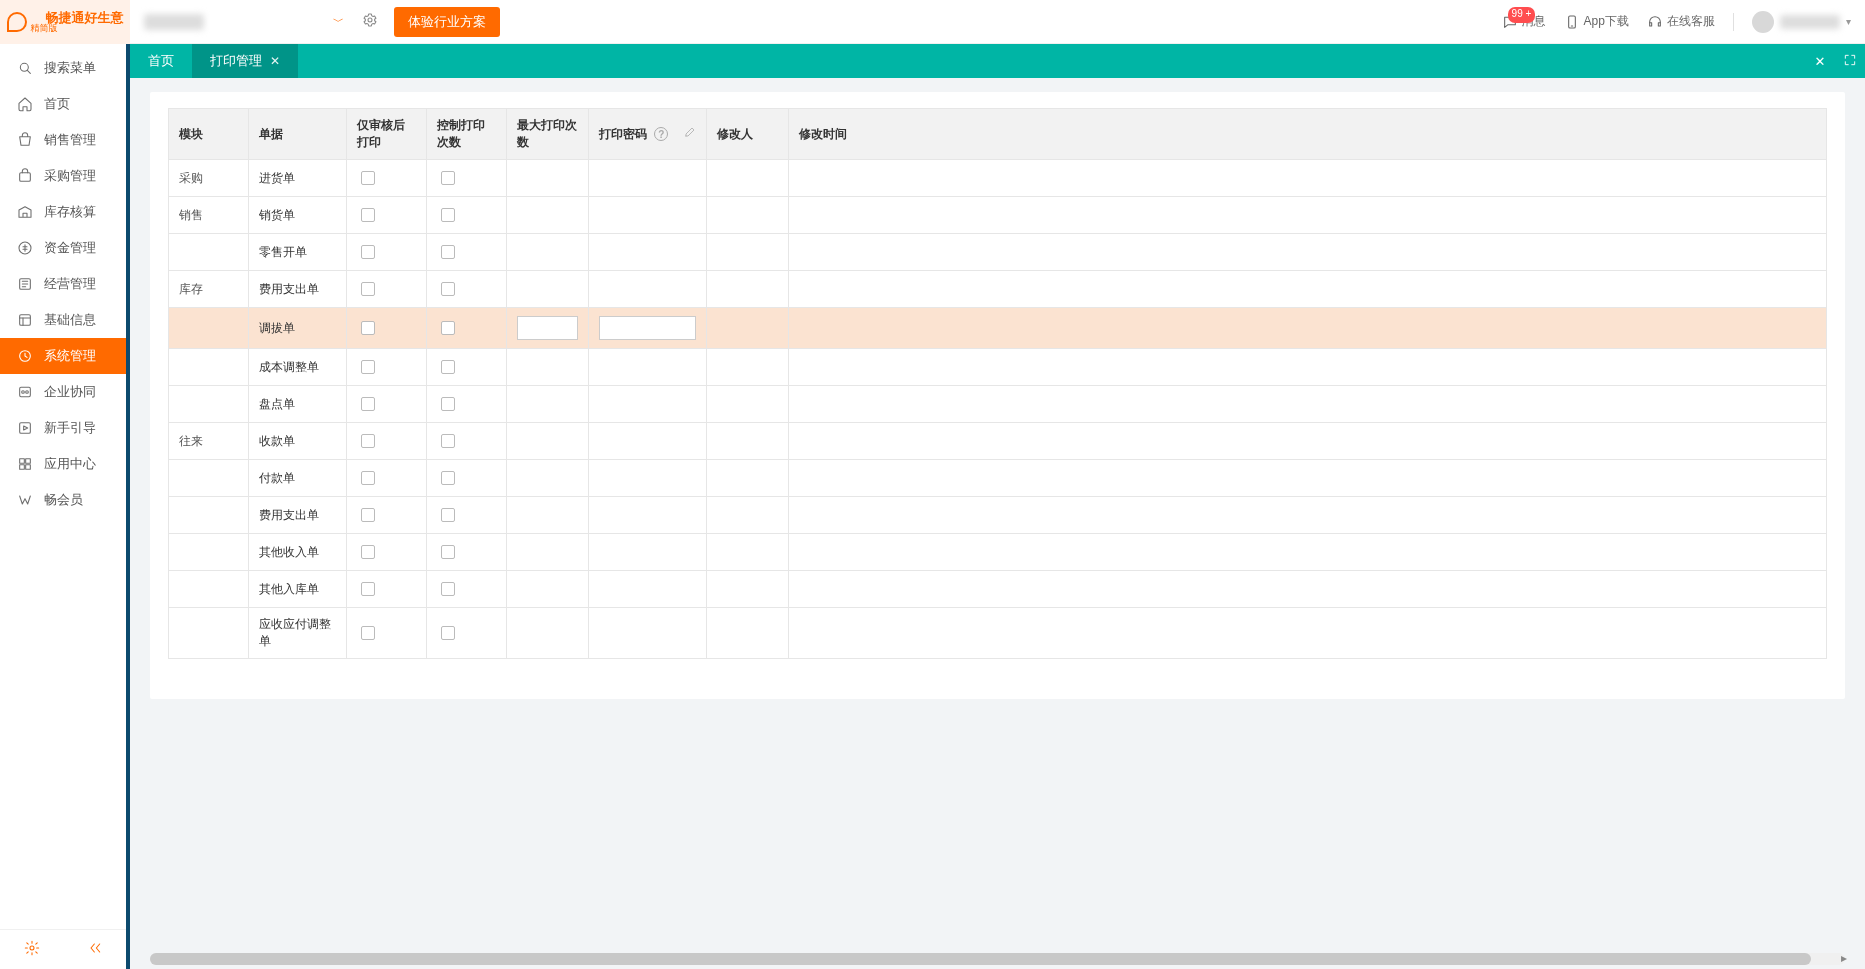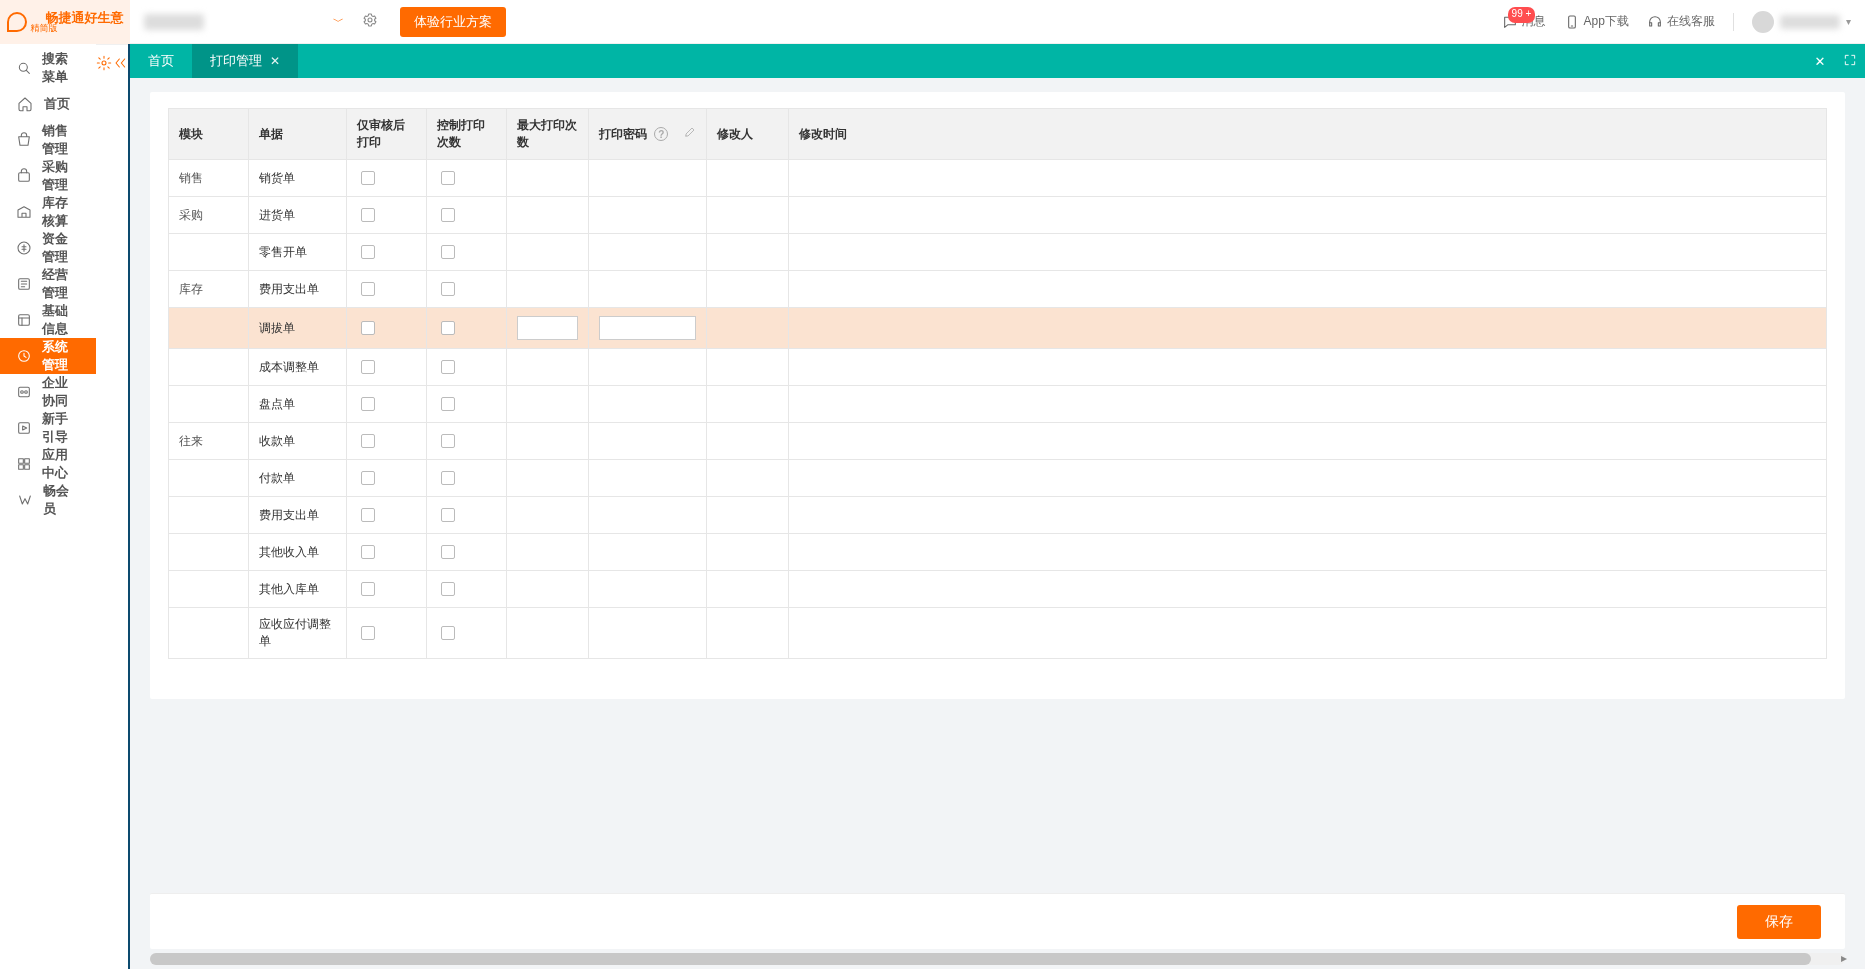--- a/index.html
+++ b/index.html
@@ -19,32 +19,32 @@
   .topbar{height:44px;display:flex;align-items:center;padding:0 14px 0 0;border-bottom:1px solid #f0f0f0;}
   .logo-wrap{width:130px;height:44px;display:flex;align-items:center;justify-content:center;background:var(--orange-light);}
   .logo-icon{width:20px;height:20px;border:2px solid var(--orange);border-radius:50% 50% 50% 0;display:inline-block;margin-right:4px;}
   .logo-text{display:flex;flex-direction:column;line-height:1;}
   .logo-main{color:var(--orange);font-weight:600;font-size:13px;margin-left:15px;}
   .logo-sub{color:var(--orange);font-size:9px;}
   .org-select{display:flex;align-items:center;min-width:200px;height:32px;margin-left:14px;color:#999;position:relative;}
   .org-name{filter:blur(3px);background:#ddd;border-radius:3px;width:60px;height:16px;display:inline-block;}
   .org-caret{margin-left:auto;color:var(--orange);font-size:11px;}
   .gear-btn{margin-left:14px;width:24px;height:24px;display:flex;align-items:center;justify-content:center;color:#888;cursor:pointer;}
-  .industry-btn{margin-left:18px;height:30px;padding:0 14px;background:var(--orange);color:#fff;border:none;border-radius:3px;font-size:13px;cursor:pointer;}
+  .industry-btn{margin-left:12px;height:30px;padding:0 14px;background:var(--orange);color:#fff;border:none;border-radius:3px;font-size:13px;cursor:pointer;}
   .topbar-spacer{flex:1;}
   .top-action{display:flex;align-items:center;margin-left:18px;color:#666;font-size:12px;cursor:pointer;position:relative;}
   .top-action .ico{width:16px;height:16px;margin-right:4px;display:flex;align-items:center;justify-content:center;}
   .badge{position:absolute;top:-6px;left:6px;background:#ff4d4f;color:#fff;font-size:10px;line-height:14px;height:16px;border-radius:7px;padding:0 4px;white-space:nowrap;}
   .divider-v{width:1px;height:18px;background:#e0e0e0;margin-left:18px;}
   .avatar{width:22px;height:22px;border-radius:50%;background:#d8d8d8;display:inline-block;}
   .user-name{filter:blur(3px);background:#ddd;border-radius:3px;width:60px;height:14px;display:inline-block;margin-left:6px;}
   .user-caret{margin-left:6px;color:#999;font-size:10px;}
   
   .body{display:flex;height:calc(969px - 44px);}
-  .sidebar{width:130px;background:#fff;border-right:2px solid #0c4a6e;display:flex;flex-direction:row;font-weight:bold;}
+  .sidebar{width:130px;background:#fff;border-right:4px solid #0c4a6e;display:flex;flex-direction:column;}
   .nav{flex:1;overflow:auto;padding-top:6px;}
   .nav-item{display:flex;align-items:center;height:36px;padding:0 16px;color:#555;cursor:pointer;font-size:13px;}
   .nav-item.active{background:var(--orange);color:#fff;}
   .nav-item .nico{width:18px;height:18px;margin-right:10px;display:flex;align-items:center;justify-content:center;opacity:.85;}
   .nav-item.active .nico{opacity:1;}
   .sidebar-footer{height:40px;border-top:1px solid #f0f0f0;display:flex;align-items:center;justify-content:space-around;color:var(--orange);}
   .sidebar-footer div{cursor:pointer;}
   
   .main{flex:1;display:flex;flex-direction:column;background:var(--bg);position:relative;min-width:0;}
   .tabs{height:34px;background:var(--teal);display:flex;align-items:stretch;color:#fff;}
@@ -344,40 +344,40 @@
                       <path d="M4 20h4L20 8l-4-4L4 16v4z"></path>
                     </svg>
                 </span>
               </th>
               <th>修改人</th>
               <th>修改时间</th>
             </tr>
           </thead>
           <tbody id="tbody">
               <tr>
+                <td class="mod-cell">采购</td>
+                <td>进货单</td>
+                <td><input type="checkbox" class="chk" style=""></td>
+                <td><input type="checkbox" class="chk" style=""></td>
+                <td></td>
+                <td></td>
+                <td></td>
+                <td></td>
+              </tr>
+              <tr>
                 <td class="mod-cell">销售</td>
                 <td>销货单</td>
                 <td><input type="checkbox" class="chk" style=""></td>
                 <td><input type="checkbox" class="chk" style=""></td>
                 <td></td>
                 <td></td>
                 <td></td>
                 <td></td>
               </tr>
               <tr>
-                <td class="mod-cell">采购</td>
-                <td>进货单</td>
-                <td><input type="checkbox" class="chk" style=""></td>
-                <td><input type="checkbox" class="chk" style=""></td>
-                <td></td>
-                <td></td>
-                <td></td>
-                <td></td>
-              </tr>
-              <tr>
                 <td class="mod-cell"></td>
                 <td>零售开单</td>
                 <td><input type="checkbox" class="chk" style=""></td>
                 <td><input type="checkbox" class="chk" style=""></td>
                 <td></td>
                 <td></td>
                 <td></td>
                 <td></td>
               </tr>
               <tr>
@@ -478,22 +478,19 @@
                 <td></td>
                 <td></td>
                 <td></td>
                 <td></td>
               </tr>
             </tbody>
         </table>
       </div>
     </div>
 
-    <div class="footer">
-      <button class="save-btn">保存</button>
-    </div>
 
     <div class="hscroll">
       <div class="hscroll-thumb"></div>
       <span class="hscroll-arrow">▸</span>
     </div>
   </div>
 </div>
 
 </body></html>

